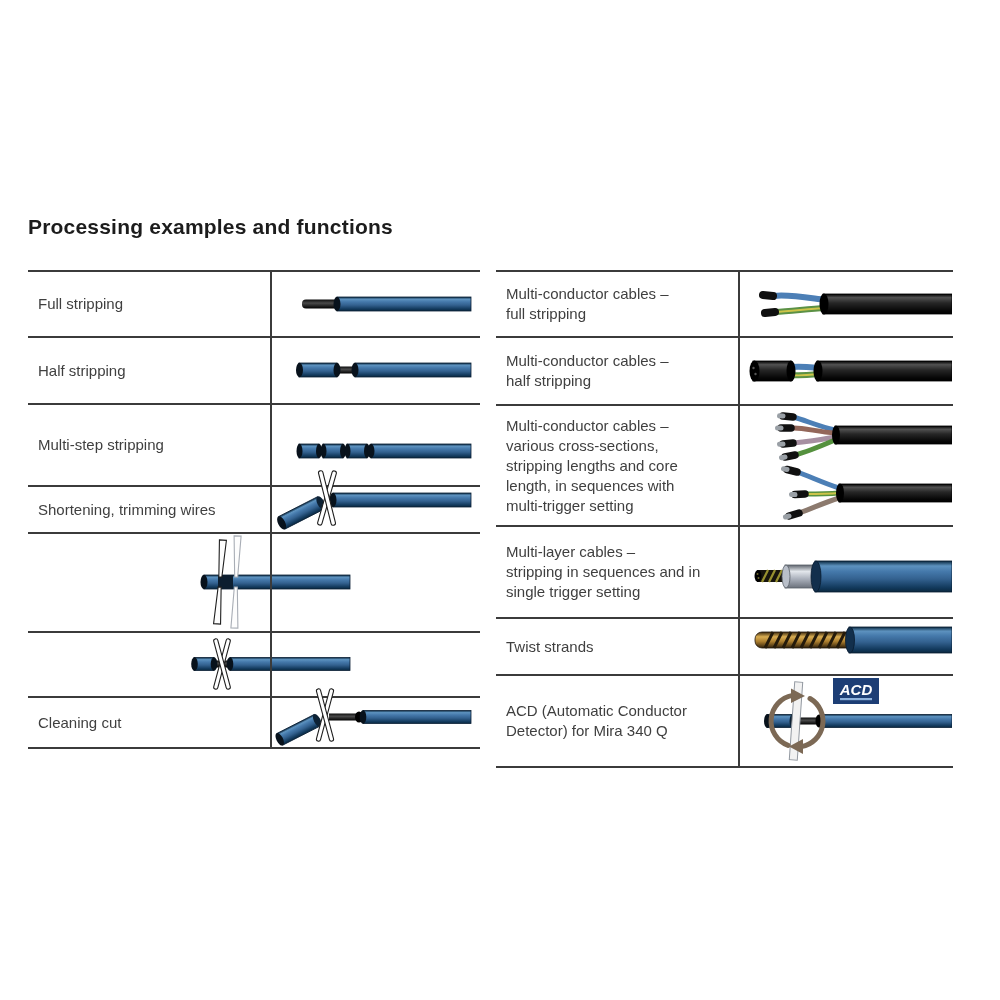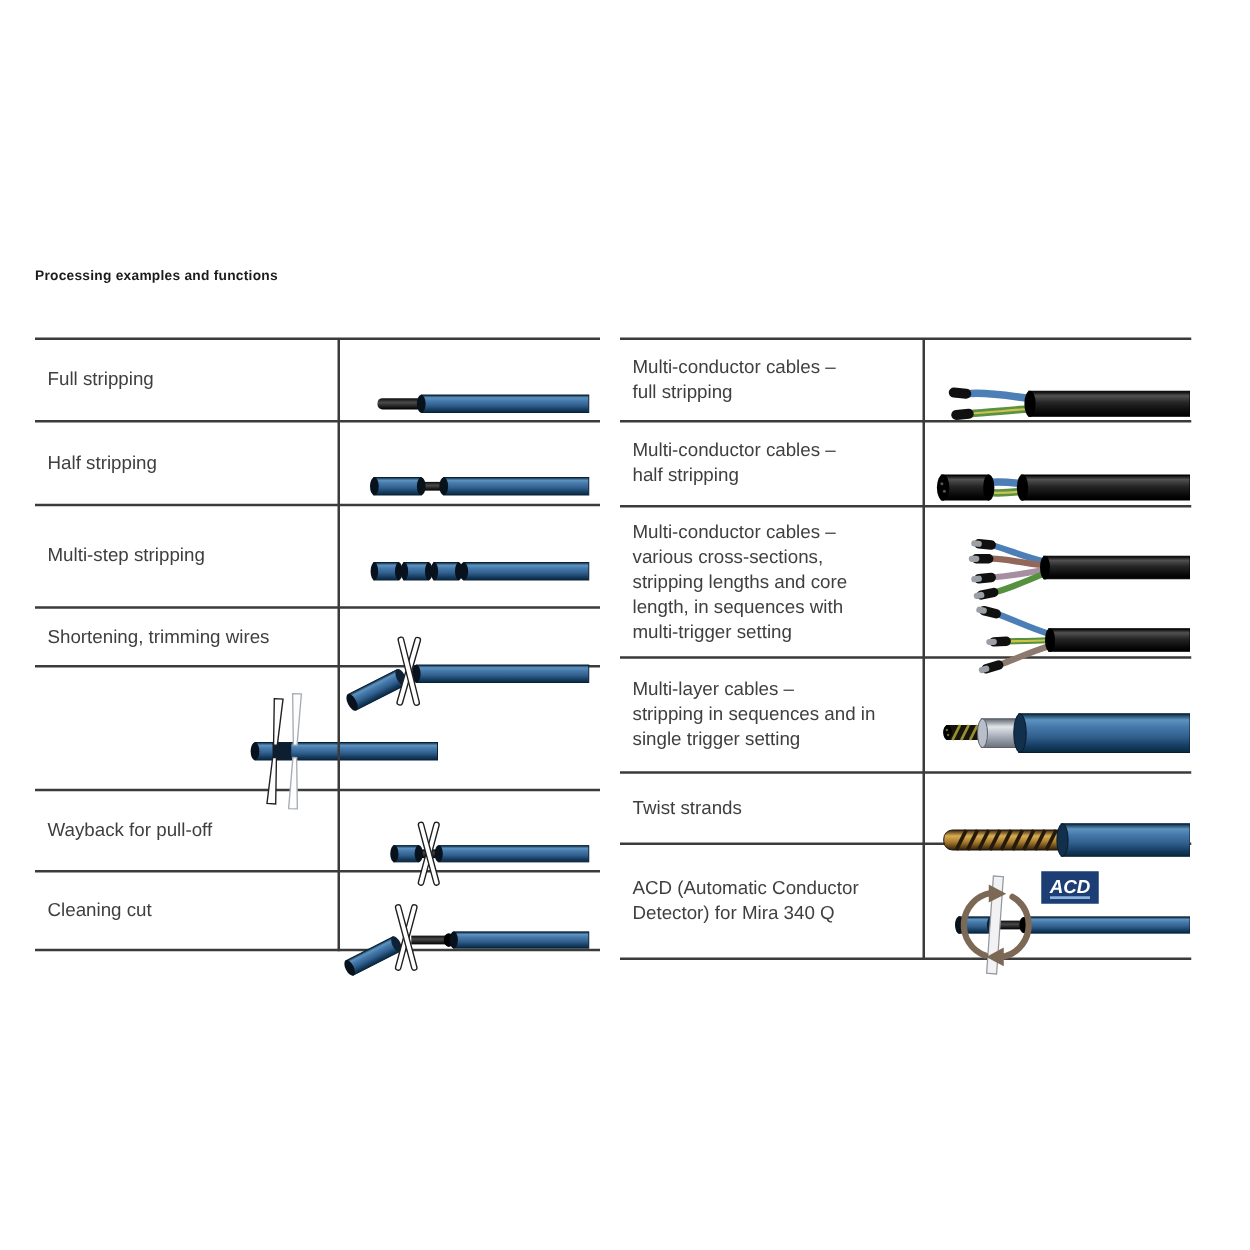--- a/index.html
+++ b/index.html
@@ -1,28 +1,28 @@
 <!DOCTYPE html>
 <html><head>
 <meta charset="utf-8">
 <style>
   html,body{margin:0;padding:0;background:#ffffff;}
   #page{position:relative;width:1000px;height:1000px;background:#ffffff;overflow:hidden;
         font-family:"Liberation Sans",sans-serif;}
-  .title{position:absolute;left:28px;top:215px;font-size:11px;font-weight:700;
+  .title{position:absolute;left:28px;top:215px;font-size:21px;font-weight:700;
          color:#1c1c1c;letter-spacing:.2px;}
   .proc-table{position:absolute;top:270px;border-top:2px solid #3b3b3b;}
   #left-table{left:28px;width:452px;}
   #right-table{left:496px;width:457px;}
   .vdivider{position:absolute;left:242px;top:0;bottom:0;width:2px;background:#3b3b3b;}
   .row{display:flex;box-sizing:border-box;border-bottom:2px solid #3b3b3b;}
   .label-cell{width:242px;box-sizing:border-box;padding-left:10px;padding-right:12px;
               display:flex;align-items:center;font-size:15px;line-height:20px;color:#3f3f3f;
               white-space:pre-line;}
-  .illus-cell{flex:1;display:flex;align-items:flex-start;justify-content:center;margin-top:19px;}
+  .illus-cell{flex:1;display:flex;align-items:flex-end;justify-content:center;margin-top:19px;}
   svg{display:block;}
   svg text{font-family:"Liberation Sans",sans-serif;}
 </style>
 </head>
 <body>
 
 <div id="page">
 
   <svg width="0" height="0" style="position:absolute" aria-hidden="true">
     <defs>
@@ -146,38 +146,37 @@
           </g>
           <g fill="#fdfdfd" stroke="#a8adb5" stroke-width="1.1" transform="rotate(2 86 48)">
             <polygon points="82.5,2 89.5,2 87.5,43 84.5,43"></polygon>
             <polygon points="84.5,53 87.5,53 89.5,94 82.5,94"></polygon>
           </g>
         </svg>
       </div>
     </div>
 
     <div class="row" style="height:65px">
-      <div class="label-cell">Wayback for pull-off</div>
       <div class="illus-cell">
         <svg width="208" height="63" viewBox="0 0 208 63">
           <rect x="64" y="27.5" width="20" height="7" fill="url(#gCond)"></rect>
           <rect x="44" y="24.5" width="20" height="13" fill="url(#gBlue)" stroke="#0a2036" stroke-width="0.8"></rect>
           <ellipse cx="44.5" cy="31" rx="3.3" ry="6.8" fill="#08121c"></ellipse>
           <ellipse cx="64" cy="31" rx="3.3" ry="6.8" fill="#08121c"></ellipse>
           <rect x="80" y="24.5" width="120" height="13" fill="url(#gBlue)" stroke="#0a2036" stroke-width="0.8"></rect>
           <ellipse cx="80" cy="31" rx="3.3" ry="6.8" fill="#08121c"></ellipse>
           <g>
             <rect x="69.9" y="5" width="4.2" height="52" rx="2" fill="#ffffff" stroke="#1f1f1f" stroke-width="1.1" transform="rotate(15 72 31)"></rect>
             <rect x="69.9" y="5" width="4.2" height="52" rx="2" fill="#ffffff" stroke="#1f1f1f" stroke-width="1.1" transform="rotate(-15 72 31)"></rect>
           </g>
         </svg>
       </div>
     </div>
 
-    <div class="row" style="height:63px">
+    <div class="row" style="height:51px">
       <div class="label-cell">Cleaning cut</div>
       <div class="illus-cell">
         <svg width="208" height="65" viewBox="0 0 208 65">
           <rect x="58" y="31.5" width="32" height="7" fill="url(#gCond)"></rect>
           <ellipse cx="88" cy="35" rx="4" ry="5.5" fill="#000000"></ellipse>
           <rect x="92" y="28.5" width="108" height="13" fill="url(#gBlue)" stroke="#0a2036" stroke-width="0.8"></rect>
           <ellipse cx="92" cy="35" rx="3.3" ry="6.8" fill="#08121c"></ellipse>
           <g transform="translate(31,46) rotate(-27)">
             <rect x="-25" y="-6.5" width="42" height="13" fill="url(#gBlue)" stroke="#0a2036" stroke-width="0.8"></rect>
             <ellipse cx="-25" cy="0" rx="3.3" ry="6.8" fill="#08121c"></ellipse>

